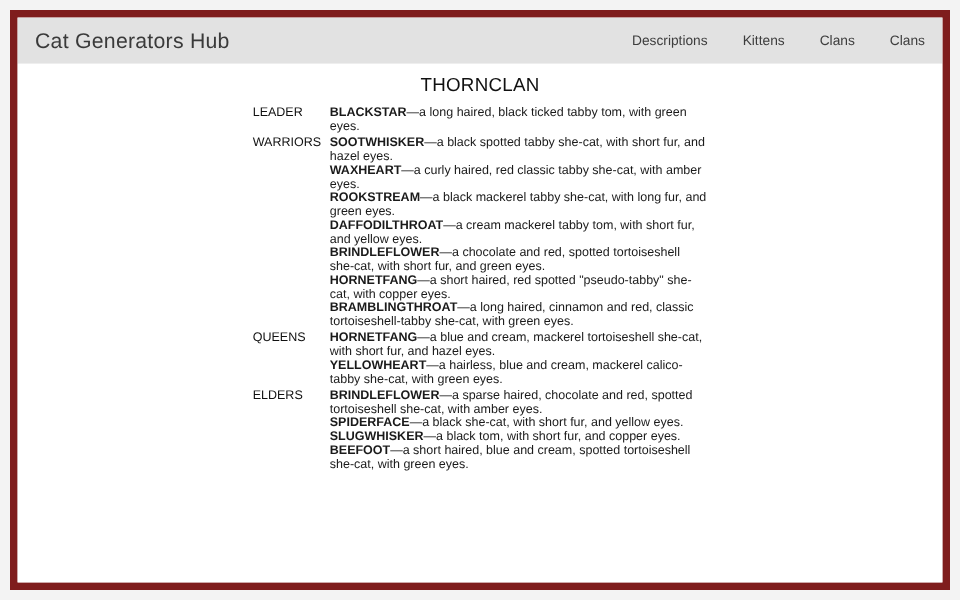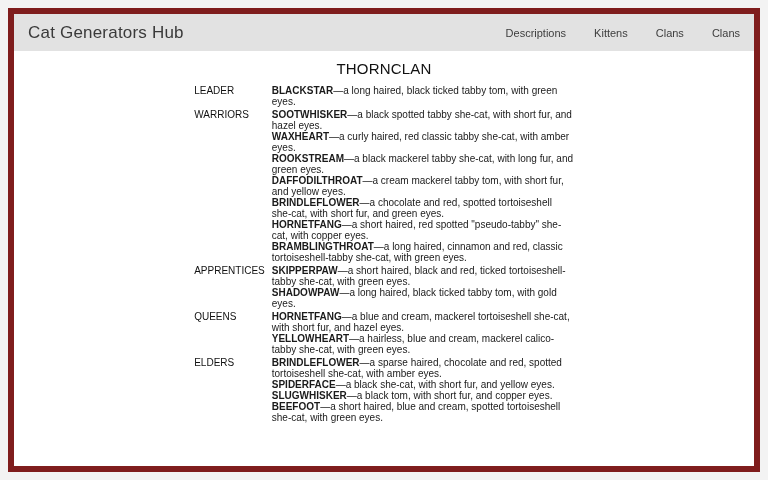--- a/index.html
+++ b/index.html
@@ -122,27 +122,20 @@
               <span class="cat-entry"><b>SOOTWHISKER</b>—a black spotted tabby she-cat, with short fur, and hazel eyes.</span>
               <span class="cat-entry"><b>WAXHEART</b>—a curly haired, red classic tabby she-cat, with amber eyes.</span>
               <span class="cat-entry"><b>ROOKSTREAM</b>—a black mackerel tabby she-cat, with long fur, and green eyes.</span>
               <span class="cat-entry"><b>DAFFODILTHROAT</b>—a cream mackerel tabby tom, with short fur, and yellow eyes.</span>
               <span class="cat-entry"><b>BRINDLEFLOWER</b>—a chocolate and red, spotted tortoiseshell she-cat, with short fur, and green eyes.</span>
               <span class="cat-entry"><b>HORNETFANG</b>—a short haired, red spotted "pseudo-tabby" she-cat, with copper eyes.</span>
               <span class="cat-entry"><b>BRAMBLINGTHROAT</b>—a long haired, cinnamon and red, classic tortoiseshell-tabby she-cat, with green eyes.</span>
             </div>
           </div>
           <div class="role-row">
-            <div class="role-label">APPRENTICES</div>
-            <div class="role-cats">
-              <span class="cat-entry"><b>SKIPPERPAW</b>—a short haired, black and red, ticked tortoiseshell-tabby she-cat, with green eyes.</span>
-              <span class="cat-entry"><b>SHADOWPAW</b>—a long haired, black ticked tabby tom, with gold eyes.</span>
-            </div>
-          </div>
-          <div class="role-row">
             <div class="role-label">QUEENS</div>
             <div class="role-cats">
               <span class="cat-entry"><b>HORNETFANG</b>—a blue and cream, mackerel tortoiseshell she-cat, with short fur, and hazel eyes.</span>
               <span class="cat-entry"><b>YELLOWHEART</b>—a hairless, blue and cream, mackerel calico-tabby she-cat, with green eyes.</span>
             </div>
           </div>
           <div class="role-row">
             <div class="role-label">ELDERS</div>
             <div class="role-cats">
               <span class="cat-entry"><b>BRINDLEFLOWER</b>—a sparse haired, chocolate and red, spotted tortoiseshell she-cat, with amber eyes.</span>

